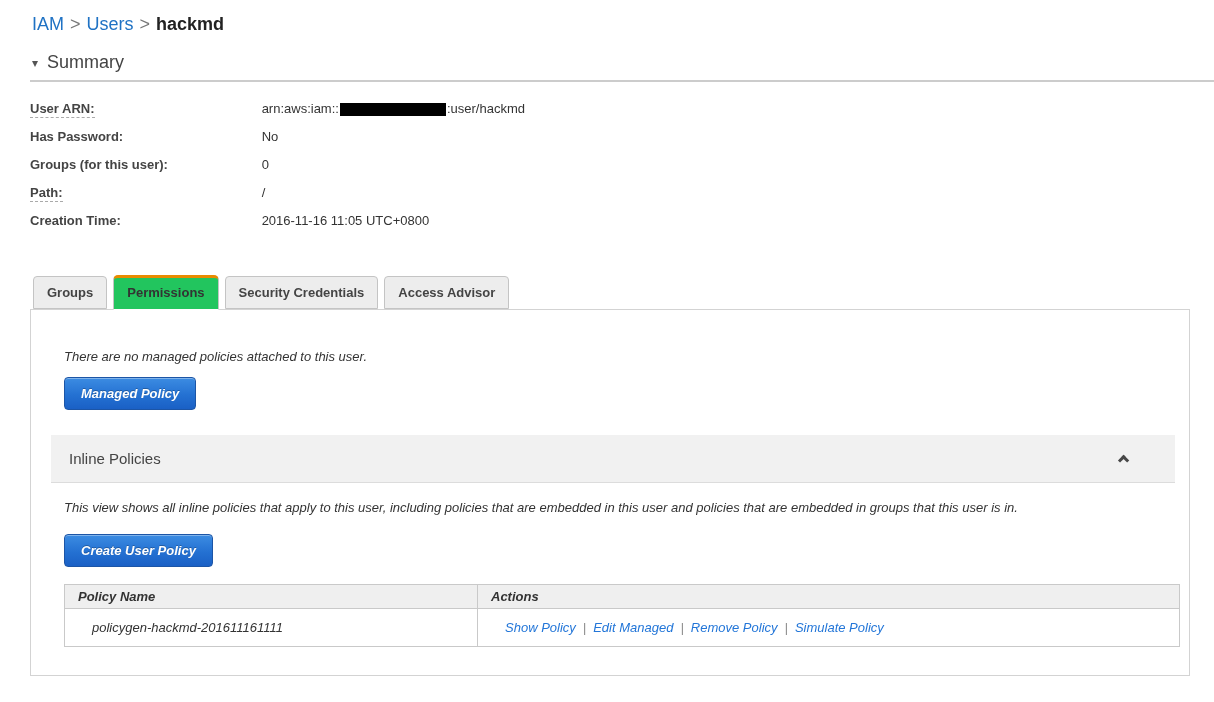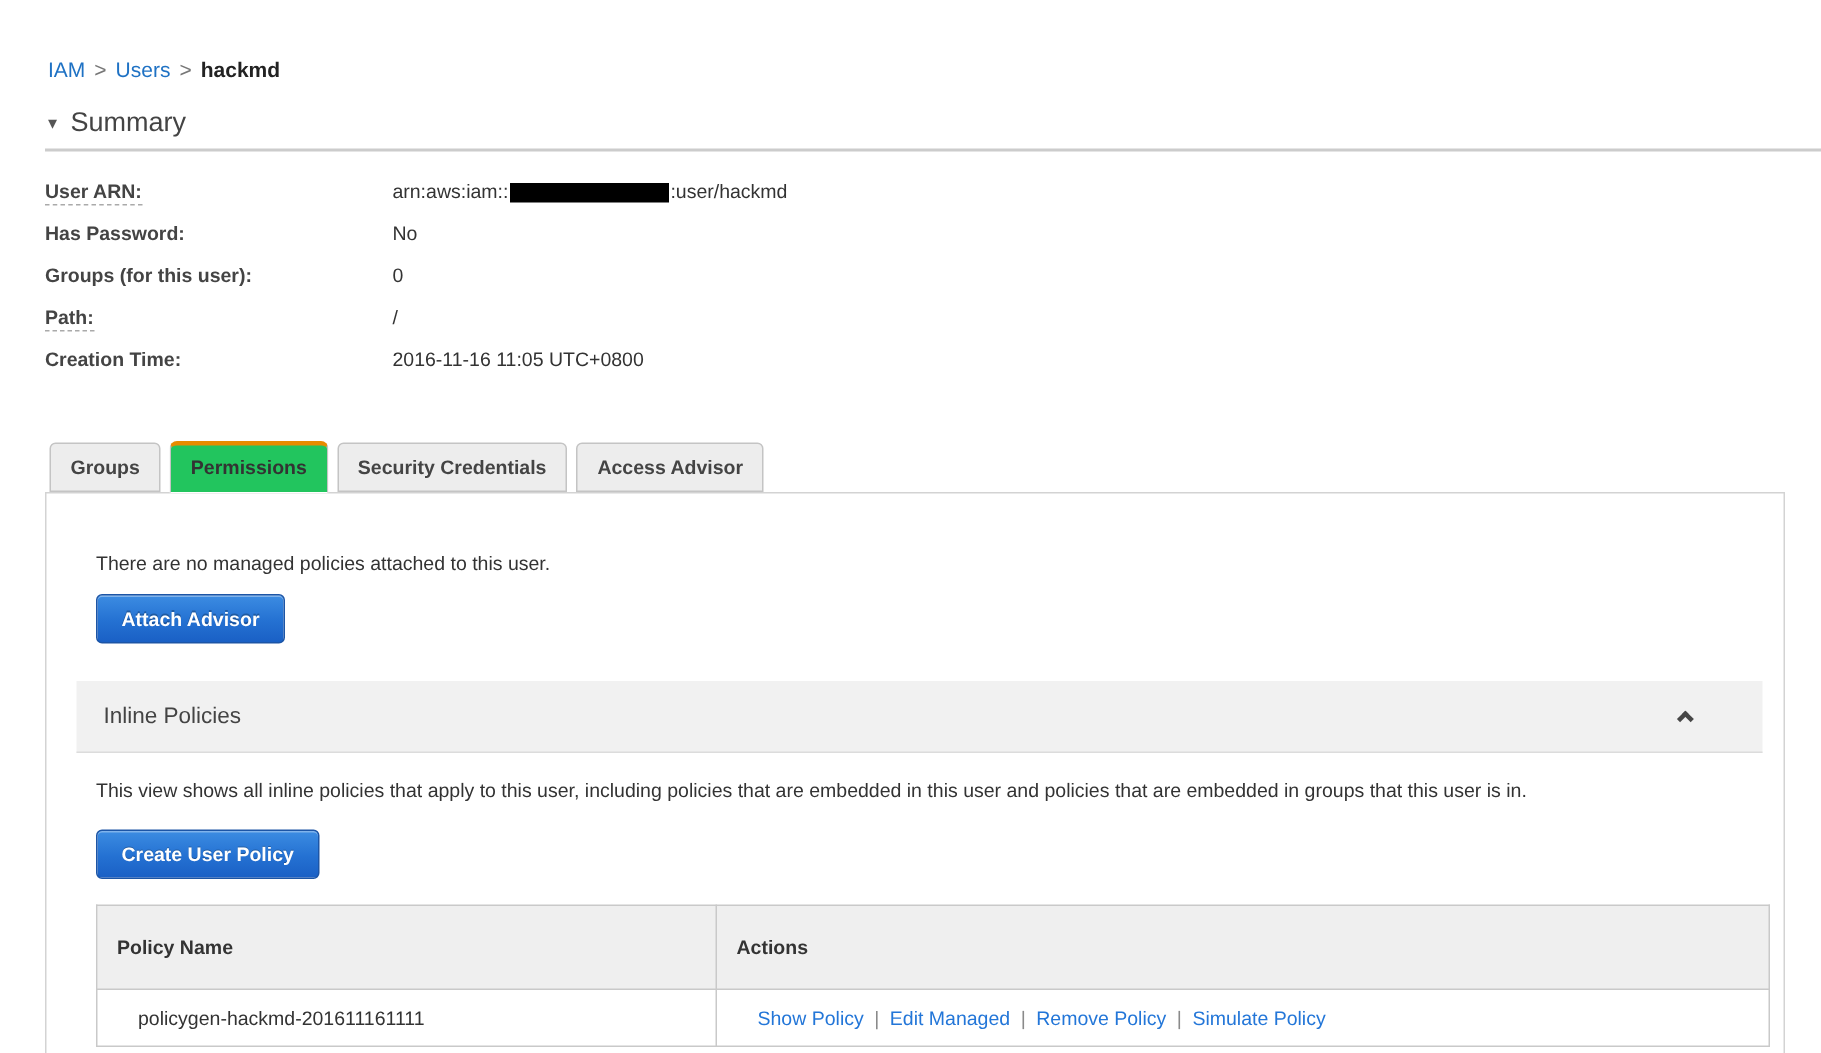--- a/index.html
+++ b/index.html
@@ -1,21 +1,21 @@
 <!DOCTYPE html>
 <html><head>
 <meta charset="utf-8">
 <style>
   * { margin:0; padding:0; box-sizing:border-box; }
   html,body { width:1214px; height:702px; background:#fff; overflow:hidden; }
   body { font-family:"Liberation Sans","DejaVu Sans",sans-serif; font-size:13px; color:#333; }
   .page { padding:14px 0 0 30px; }
 
   
-  .breadcrumb { font-size:14px; margin-left:2px;margin-top:24px; }
+  .breadcrumb { font-size:18px; margin-left:2px; }
   .breadcrumb a { color:#1f72c4; text-decoration:none; cursor:pointer; }
   .crumb-sep { color:#777; margin:0 6px; }
   .crumb-current { font-weight:bold; color:#222; }
 
   
   .summary-head { margin:17px 0 0 2px; display:flex; align-items:center; }
   .collapse-caret { font-size:12px; color:#555; margin-right:9px; cursor:pointer; }
   .summary-title { font-size:18px; color:#444; }
   .summary-rule { border:none; border-top:2px solid #ccc; margin:7px 0 0 0; width:1184px; }
 
@@ -36,32 +36,32 @@
 
   
   .panel { width:1160px; border:1px solid #d3d3d3; background:#fff; padding:22px 14px 28px 20px; position:relative; z-index:1; }
 
   .section-header { background:#f1f1f1; border-bottom:1px solid #dcdcdc; padding:12px 18px;
                     display:flex; justify-content:space-between; align-items:center; }
   .section-title { font-size:15px; color:#444; }
   .chevron-btn { cursor:pointer; padding:4px 28px 4px 4px; }
   .chevron-up { display:inline-block; width:8px; height:8px; border-top:3px solid #474747; border-left:3px solid #474747; transform:rotate(45deg) translateY(2px); }
 
-  .section-body { padding:17px 0 25px 13px; }
+  .section-body { padding:17px 0 25px 13px;font-style:italic; }
   .empty-text { margin-bottom:13px; color:#333; }
   .description { margin-bottom:19px; color:#333; }
 
   .aws-btn { display:inline-block; background:linear-gradient(to bottom,#3c8ce2 0%,#2471d2 55%,#1a60c5 100%);
              border:1px solid #1c55a6; border-radius:4px; color:#fff; font-weight:bold; font-size:13px;
              padding:8px 16px; cursor:pointer; box-shadow:inset 0 1px 0 rgba(255,255,255,0.35);
              text-shadow:0 -1px 0 rgba(0,0,0,0.25); }
 
   .policy-table { border-collapse:collapse; width:1116px; margin-top:17px; background:#fff; }
   .policy-table th { background:#efefef; text-align:left; font-weight:bold; color:#333;
-                     border:1px solid #c9c9c9; padding:20px 13px; }
+                     border:1px solid #c9c9c9; padding:4px 13px; }
   .policy-table td { border:1px solid #c9c9c9; padding:11px 27px; }
   .col-policy-name { width:413px; }
   .action-link { color:#2376d8; text-decoration:none; cursor:pointer; }
   .action-sep { color:#8a8a8a; margin:0 7px; }
 </style>
 </head>
 <body>
 
 <div class="page">
 
@@ -102,21 +102,21 @@
     <div class="tab">Groups</div>
     <div class="tab active">Permissions</div>
     <div class="tab">Security Credentials</div>
     <div class="tab">Access Advisor</div>
   </div>
 
   <div class="panel">
 
     <div class="section-body">
       <div class="empty-text">There are no managed policies attached to this user.</div>
-      <span class="aws-btn">Attach Advisor</span>
+      <span class="aws-btn">Managed Policy</span>
     </div>
 
     <div class="section-header">
       <span class="section-title">Inline Policies</span>
       <span class="chevron-btn"><span class="chevron-up"></span></span>
     </div>
     <div class="section-body" style="padding-bottom:0;">
       <div class="description">This view shows all inline policies that apply to this user, including policies that are embedded in this user and policies that are embedded in groups that this user is in.</div>
       <span class="aws-btn">Create User Policy</span>
 

